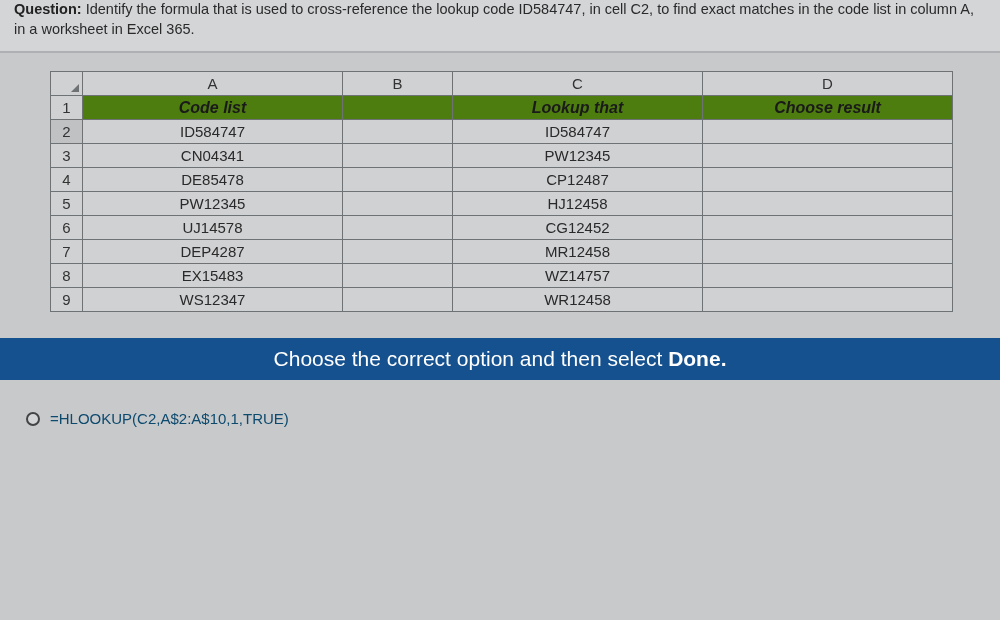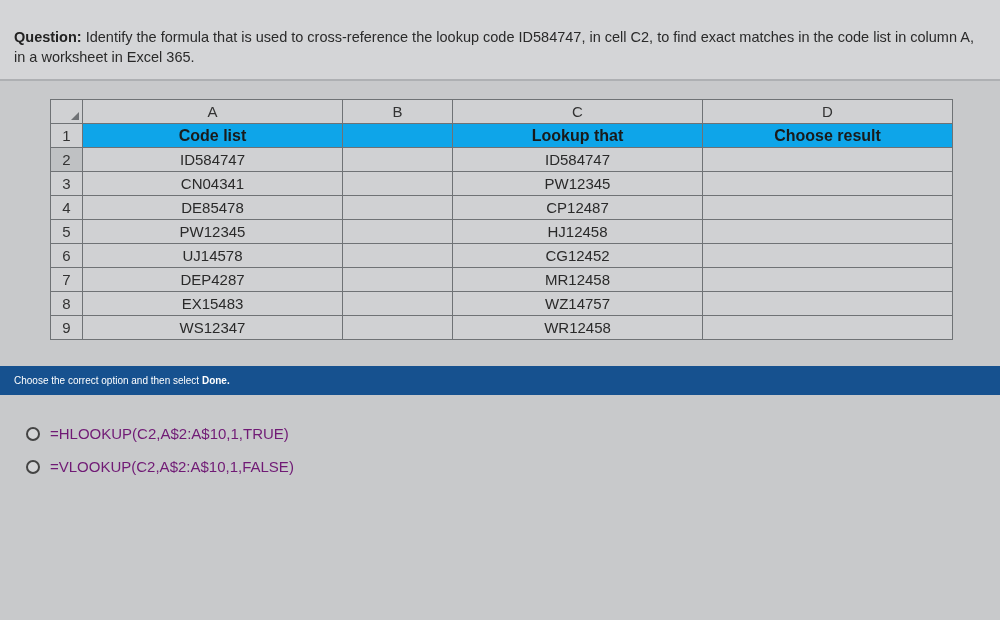--- a/index.html
+++ b/index.html
@@ -10,21 +10,21 @@
     body {
       font-family: Arial, Helvetica, sans-serif;
       background: #c8c9cb;
       width: 1000px;
       height: 620px;
       overflow: hidden;
       color: #2a2a2a;
     }
     .question-block {
       background: #d4d5d7;
-      padding: 28px 14px 12px;
+      padding: 0 14px 12px;
       border-bottom: 2px solid #aeb0b3;
       font-size: 14.5px;
       line-height: 1.35;
     }
     .question-block b {
       font-weight: bold;
       color: #222;
     }
     .sheet-wrap {
       padding: 18px 30px 14px 50px;
@@ -65,24 +65,25 @@
     th.rowhead {
       background: #d2d3d5;
       font-weight: normal;
       width: 32px;
       color: #333;
     }
     th.rowhead.sel {
       background: #bfc1c3;
     }
     tr.header-row td {
-      background: #0ea5e9;
+      background: #4d7c0f;
       font-weight: bold;
       font-size: 16px;
       color: #1a1a1a;
+      font-style: italic;
     }
     col.a { width: 260px; }
     col.b { width: 110px; }
     col.c { width: 250px; }
     col.d { width: 250px; }
     td.blank-b {
       border-left: 1px solid #888;
       border-right: 1px solid #888;
       border-top: none;
       border-bottom: none;
@@ -93,37 +94,38 @@
     td.empty-d {
       background: #d0d1d3;
     }
     td.no-border-below-d {
       border-bottom: 1px solid #a9abad;
       border-right: 1px solid #a9abad;
     }
     .instruction-bar {
       background: #16518f;
       color: #fff;
-      font-size: 10px;
+      font-size: 21px;
       padding: 9px 14px;
       margin-top: 12px;
+      text-align: center;
     }
     .instruction-bar b {
       font-weight: bold;
     }
     .options {
       padding: 14px 14px 10px 26px;
     }
     .option {
       display: flex;
       align-items: center;
       gap: 10px;
       margin: 16px 0;
       font-size: 15px;
-      color: #701a75;
+      color: #0c4a6e;
     }
     .radio {
       width: 14px;
       height: 14px;
       border: 2px solid #444;
       border-radius: 50%;
       display: inline-block;
       flex-shrink: 0;
       background: #d4d5d7;
     }
@@ -222,17 +224,13 @@
 
 <div class="instruction-bar">
   <span>Choose the correct option and then select </span><b>Done.</b>
 </div>
 
 <div class="options">
   <div class="option">
     <span class="radio"></span>
     <span>=HLOOKUP(C2,A$2:A$10,1,TRUE)</span>
   </div>
-  <div class="option">
-    <span class="radio"></span>
-    <span>=VLOOKUP(C2,A$2:A$10,1,FALSE)</span>
-  </div>
 </div>
 
 </body></html>

